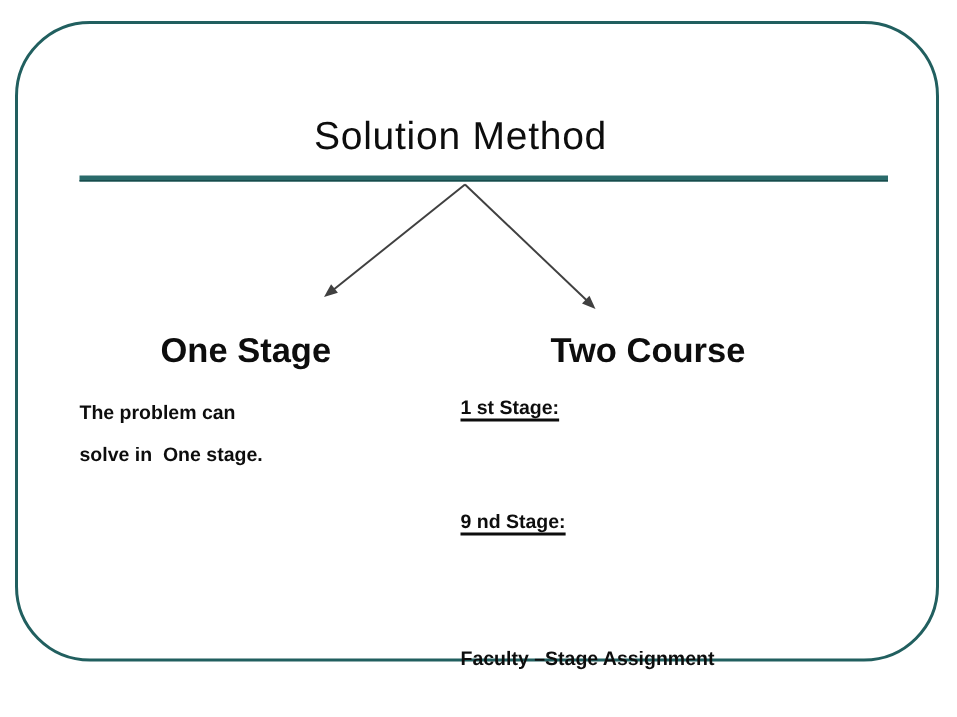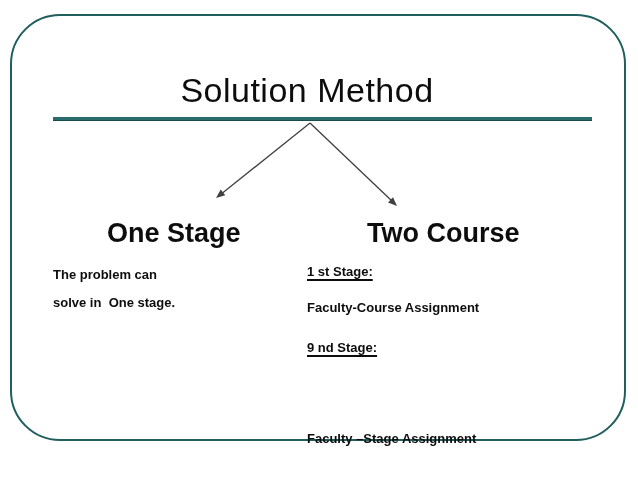--- a/index.html
+++ b/index.html
@@ -21,40 +21,40 @@
     position:absolute;
     left:10px;top:14px;
     width:612px;height:423px;
     border:2px solid var(--teal);
     border-radius:50px;
   }
   .title{
     position:absolute;
     left:0;top:73px;width:614px;
     text-align:center;
-    font-size:34px;
+    font-size:26px;
     font-weight:400;
     letter-spacing:0.5px;
     line-height:34px;
     white-space:pre;
   }
   .divider{
     position:absolute;
     left:53px;top:117px;
     width:539px;height:3px;
     background:var(--divider);
     border-bottom:1px solid #174c4c;
   }
   .arrows{
     position:absolute;left:0;top:0;
     pointer-events:none;
   }
   .heading{
     position:absolute;
-    font-size:27px;
+    font-size:23px;
     font-weight:700;
     line-height:30px;
     white-space:pre;
   }
   .body-text{
     position:absolute;
     font-size:13px;
     font-weight:700;
     line-height:28px;
     white-space:pre-wrap;
@@ -96,21 +96,20 @@
 
   <div class="heading h-one">One Stage</div>
 
   <div class="body-text one-body">The problem can
 solve in  One stage.</div>
 
   <div class="heading h-two">Two Course</div>
 
   <div class="body-text stage-label s1-label">1 st Stage:</div>
 
-  <div class="body-text s1-text">Faculty-Course Assignment</div>
 
   <div class="body-text stage-label s2-label">9 nd Stage:</div>
 
   <div class="body-text s2-text">
     <div>Faculty –Stage Assignment</div>
     
   </div>
 
 </div>
 

